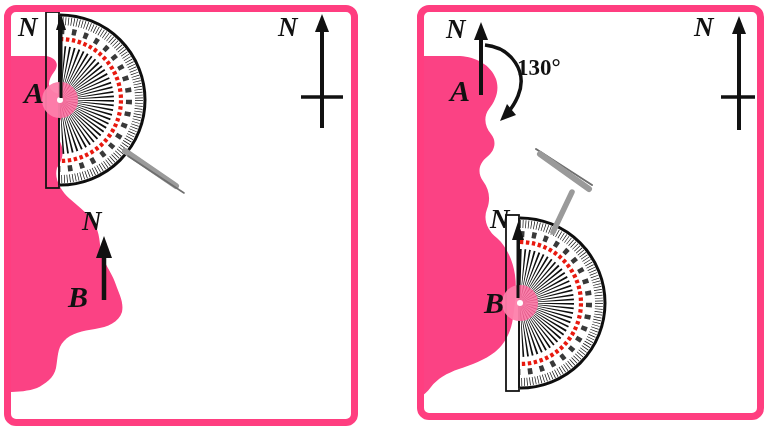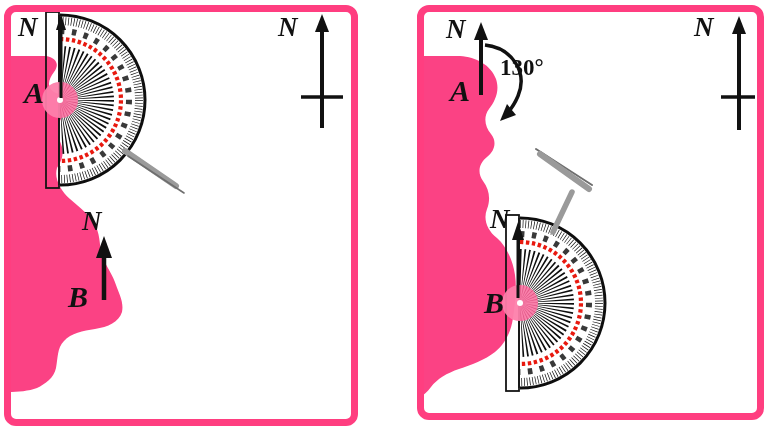--- a/index.html
+++ b/index.html
@@ -137,20 +137,20 @@
   </svg>
 
   <div class="lbl" style="left:18px;top:14px;">N</div>
   <div class="lbl point" style="left:24px;top:78px;">A</div>
   <div class="lbl" style="left:82px;top:208px;">N</div>
   <div class="lbl point" style="left:68px;top:282px;">B</div>
   <div class="lbl" style="left:278px;top:14px;">N</div>
 
   <div class="lbl" style="left:446px;top:16px;">N</div>
   <div class="lbl point" style="left:450px;top:76px;">A</div>
-  <div class="lbl angle" style="left:500px;top:56px;text-align:center;">130°</div>
+  <div class="lbl angle" style="left:517px;top:56px;text-align:center;">130°</div>
   <div class="lbl" style="left:490px;top:206px;">N</div>
   <div class="lbl point" style="left:484px;top:288px;">B</div>
   <div class="lbl" style="left:694px;top:14px;">N</div>
 
   <div class="frame" id="frame-left"></div>
   <div class="frame" id="frame-right"></div>
 </div>
 
 </body></html>

